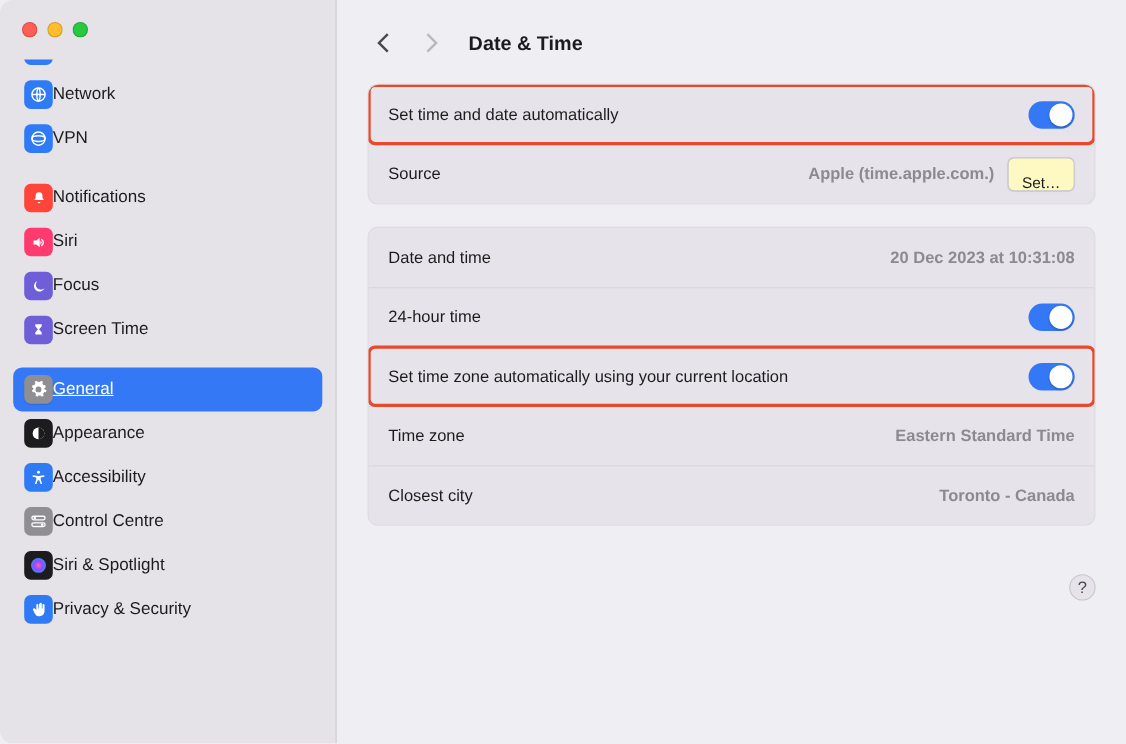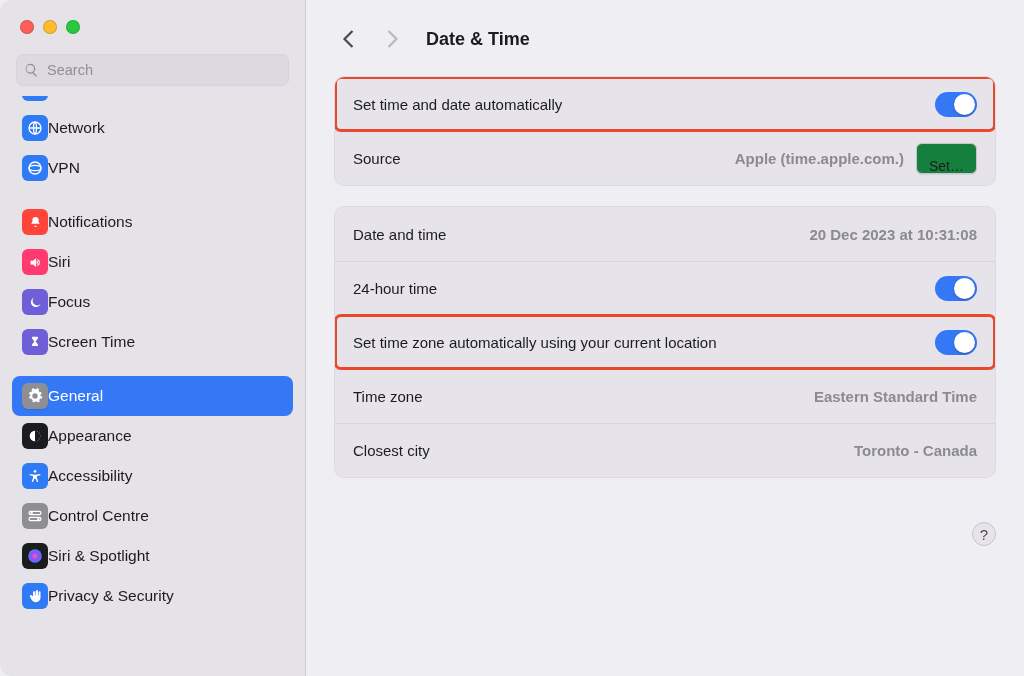--- a/index.html
+++ b/index.html
@@ -18,21 +18,21 @@
 .search-wrap { padding: 0 16px 10px; }
 .search-field { position: relative; }
 .search-field svg { position: absolute; left: 8px; top: 50%; transform: translateY(-50%); fill: #8e8e93; }
 .search-field input { width: 100%; height: 32px; border-radius: 7px; border: 1px solid #d6d4da; background: #ddd9e0; padding: 0 10px 0 30px; font-size: 14.5px; color: #333; outline: none; }
 .search-field input::placeholder { color: #8e8e93; }
 
 .sidebar-scroll { flex: 1; overflow-y: auto; padding: 0 12px 10px 12px; }
 .sidebar-scroll::-webkit-scrollbar { width: 0; }
 
 .nav-item { display: flex; align-items: center; gap: 0; height: 40px; padding: 0 10px; border-radius: 8px; font-size: 15.5px; color: #1c1c1e; cursor: default; }
-.nav-item.selected { background: #3478f6; color: #fff; }
+.nav-item.selected { background: #3478f6; color: #fff; text-decoration: underline; }
 .nav-item .icon { width: 26px; height: 26px; border-radius: 6px; flex: 0 0 26px; display: flex; align-items: center; justify-content: center; font-size: 16px; color: #fff; }
 .nav-item.selected .icon { box-shadow: 0 1px 1px rgba(0,0,0,0.1); }
 
 .spacer { height: 14px; }
 
 
 .main { flex: 1; height: 100%; position: relative; padding: 16px 28px; overflow: hidden; }
 .header { display: flex; align-items: center; gap: 16px; height: 46px; }
 .header .nav-btn { width: 28px; height: 28px; display: flex; align-items: center; justify-content: center; background: none; border: none; }
 .header .nav-btn svg { fill: none; stroke: #4a4a4a; stroke-width: 2.2; }
@@ -46,48 +46,40 @@
 .row .label { flex: 1; }
 .row .value { color: #8b8a90; font-size: 15px; font-weight: bold; }
 
 .highlight { outline: 3.5px solid #e8492c; outline-offset: -2px; border-radius: 6px; }
 
 
 .toggle { position: relative; width: 42px; height: 25px; border-radius: 25px; background: #3478f6; flex: 0 0 42px; }
 .toggle::after { content: ""; position: absolute; right: 2px; top: 2px; width: 21px; height: 21px; border-radius: 50%; background: #fff; box-shadow: 0 1px 2px rgba(0,0,0,0.3); }
 
 
-.set-btn { height: 31px; padding: 14px 12px; font-size: 14px; border-radius: 6px; border: 0.5px solid #c8c6cd; background: #15803d; color: #1c1c1e; margin-left: 12px; box-shadow: 0 0.5px 1px rgba(0,0,0,0.08); }
+.set-btn { height: 31px; padding: 14px 12px; font-size: 14px; border-radius: 6px; border: 0.5px solid #c8c6cd; background: #fef9c3; color: #1c1c1e; margin-left: 12px; box-shadow: 0 0.5px 1px rgba(0,0,0,0.08); }
 
 
 .help-btn { position: absolute; right: 28px; bottom: 130px; width: 24px; height: 24px; border-radius: 50%; background: #e6e4ea; border: 0.5px solid #c8c6cd; font-size: 15px; color: #4a4a4a; display: flex; align-items: center; justify-content: center; }
 
 
 .nav-item.cut { margin-top: -28px; }
 </style>
 </head>
 <body>
 
 <div class="window">
 
   <aside class="sidebar">
     <div class="titlebar">
       <div class="traffic-dot dot-close"></div>
       <div class="traffic-dot dot-min"></div>
       <div class="traffic-dot dot-max"></div>
     </div>
 
-    <div class="search-wrap">
-      <div class="search-field">
-        <svg width="15" height="15" viewBox="0 0 24 24">
-            <path d="M10 2a8 8 0 015.3 13.9l5.4 5.4-1.4 1.4-5.4-5.4A8 8 0 1110 2zm0 2a6 6 0 100 12 6 6 0 000-12z"></path>
-          </svg>
-        <input type="text" placeholder="Search" style="">
-      </div>
-    </div>
 
     <div class="sidebar-scroll" id="sidebar-list">
         <div class="nav-item cut">
           <span class="icon" style="background: rgb(47, 122, 245);"></span>
           <span>Bluetooth</span>
         </div>
         <div class="nav-item">
           <span class="icon" style="background: rgb(47, 122, 245);">
             <svg viewBox="0 0 24 24" width="16" height="16" fill="#fff">
               <circle cx="12" cy="12" r="9" fill="none" stroke="#fff" stroke-width="2"></circle>

